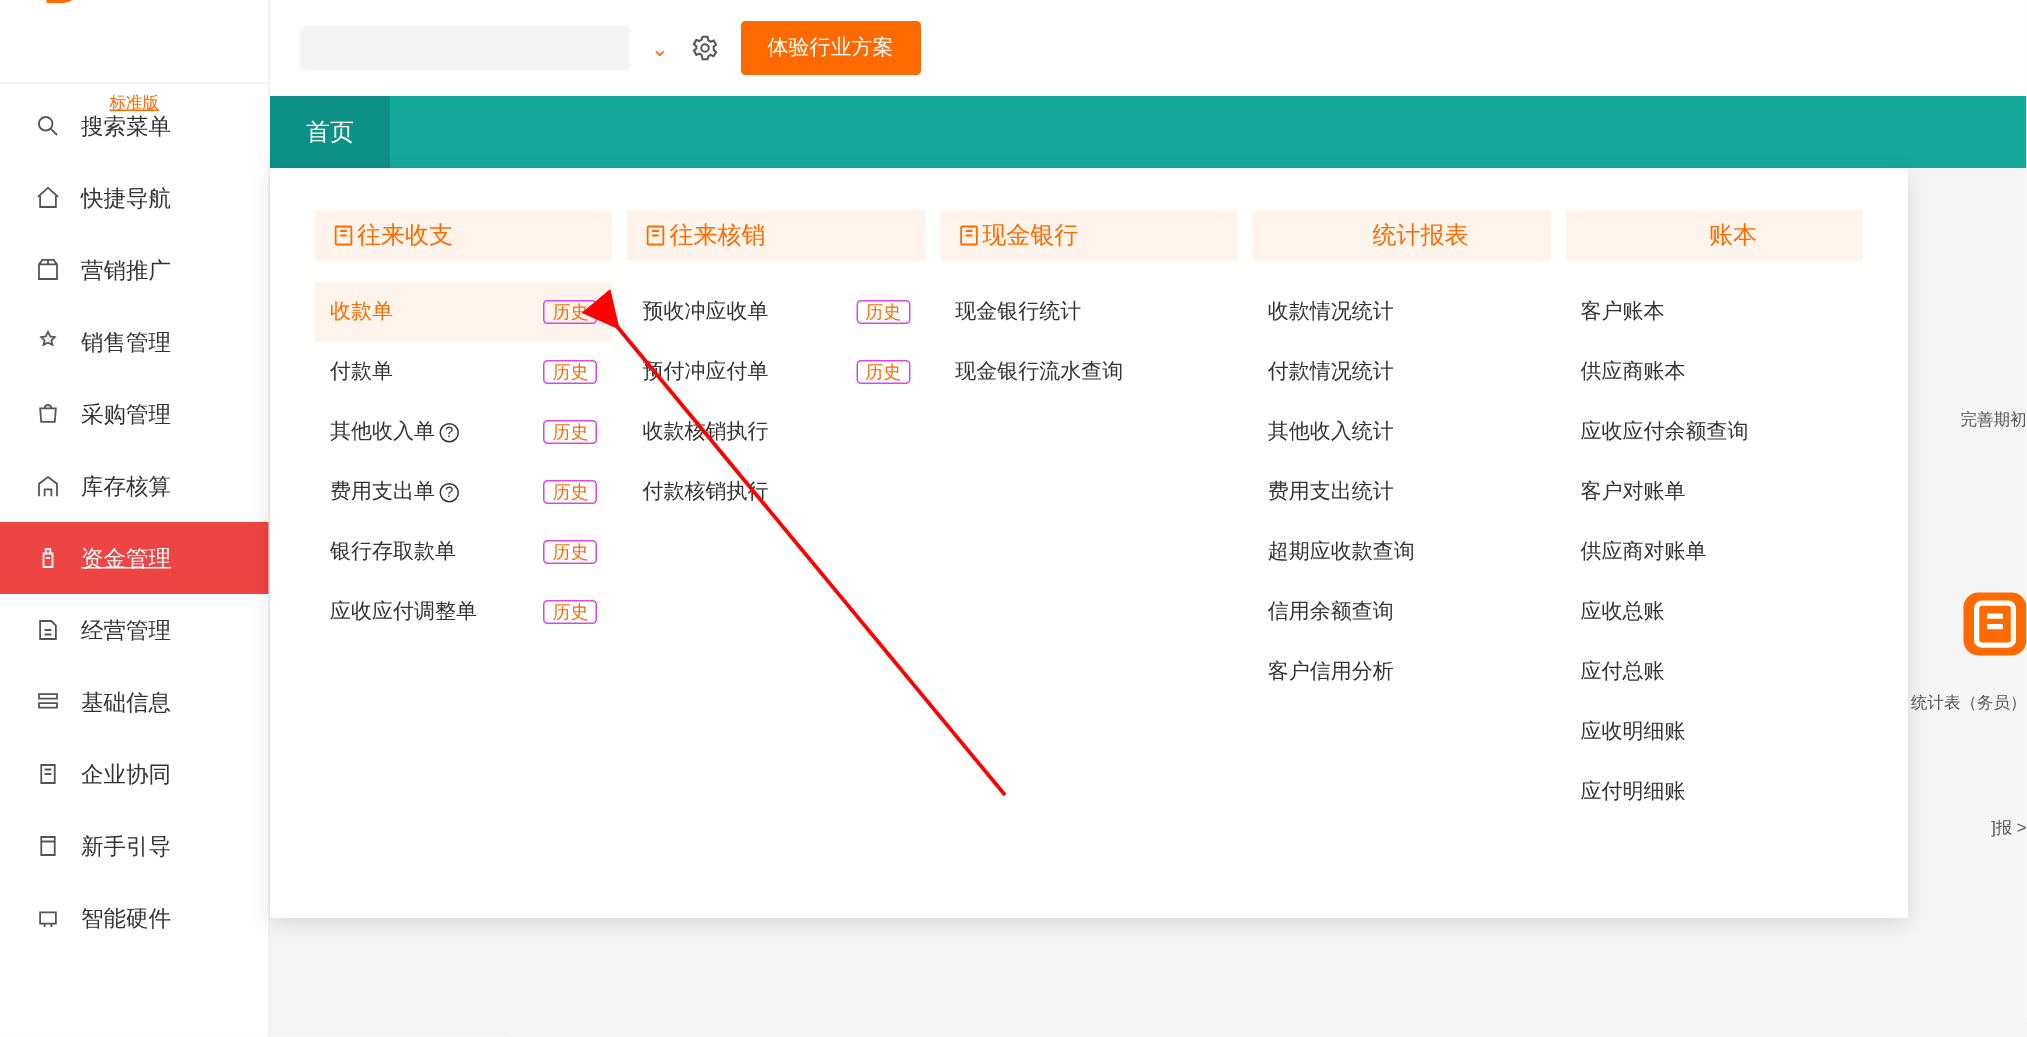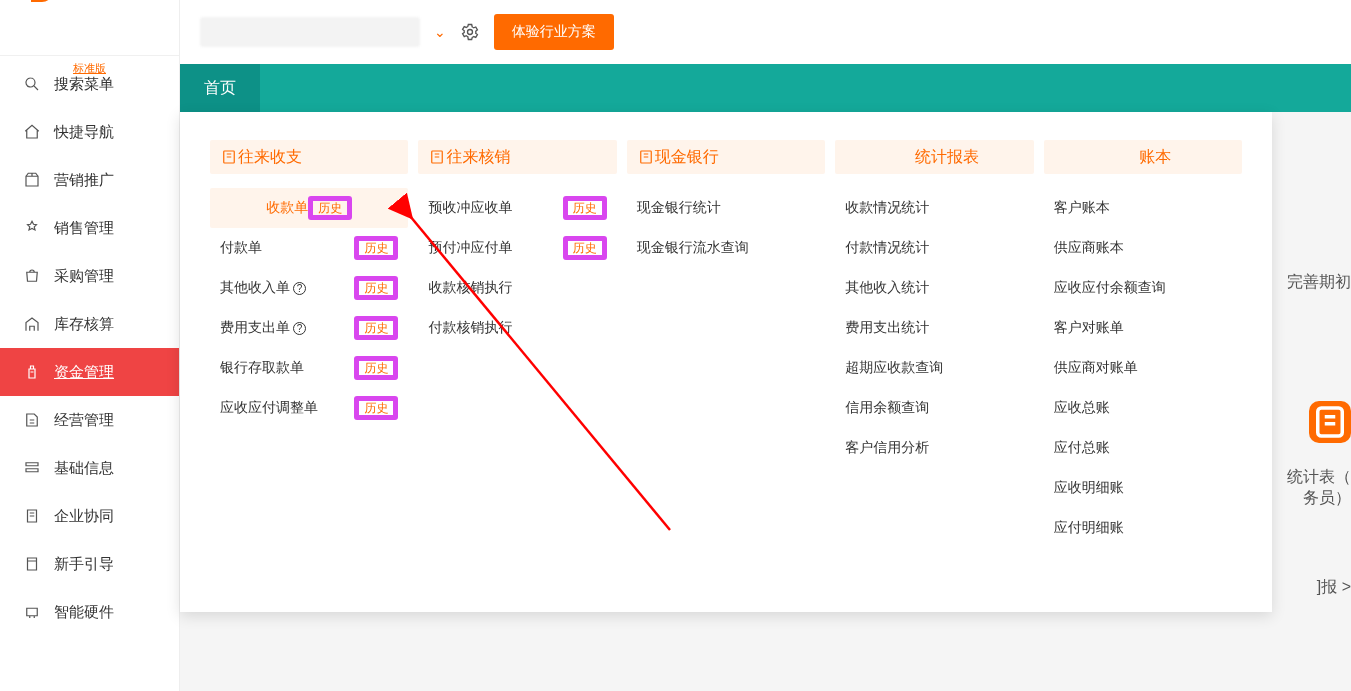--- a/index.html
+++ b/index.html
@@ -90,21 +90,21 @@
   }
 
   
   .bg-chips {
     position:absolute; left:180px; top:112px; right:0; bottom:0;
   }
   .right-stubs {
     position:absolute; right:0; top:160px;
     display:flex; flex-direction:column; gap:24px;
     align-items:flex-end;
-    font-size:16px; color:#555;
+    font-size:11px; color:#555;
   }
   .orange-chip{
     width:42px;height:42px;border-radius:10px;background:#ff6a00;
     display:flex;align-items:center;justify-content:center;
   }
   .orange-chip svg{stroke:#fff;}
 
   
   .panel {
     position:absolute; left:180px; top:112px;
@@ -120,29 +120,29 @@
     background:#fff4eb; color:#ff6a00; font-size:16px;
     padding:0 10px; margin-bottom:14px; border-radius:2px;
   }
   .col-header.center { justify-content:center;padding-left:35px; }
   .col-header svg { stroke:#ff6a00; fill:none; }
   .row {
     display:flex; align-items:center; justify-content:space-between;
     height:40px; padding:0 10px; font-size:14px;
     border-radius:2px;
   }
-  .row.highlight { background:#fff4eb; color:#ff6a00;justify-content:center; }
+  .row.highlight { background:#fff4eb; color:#ff6a00; }
   .label-wrap { display:flex; align-items:center; gap:3px;}
   .help {
     width:13px;height:13px;border:1px solid currentColor;border-radius:50%;
     display:inline-flex;align-items:center;justify-content:center;
     font-size:10px;
   }
   .history-badge {
-    border:5px solid #d946ef; color:#ff6a00;
+    border:1px solid #d946ef; color:#ff6a00;
     font-size:12px; padding:1px 5px; border-radius:3px;line-height:1;
   }
 
   
   .arrow-svg { position:absolute; left:180px; top:112px; width:1092px; height:500px; z-index:6; pointer-events:none;}
 </style>
 </head>
 <body>
 
 <nav class="sidebar">
@@ -272,21 +272,21 @@
 <div class="bg-chips">
   <div class="right-stubs">
     <span>完善期初</span>
     <div style="height:60px"></div>
     <div class="orange-chip">
       <svg viewBox="0 0 24 24" fill="none" stroke-width="2">
           <rect x="5" y="4" width="14" height="16" rx="2"></rect>
           <path d="M9 9h6M9 13h6"></path>
         </svg>
     </div>
-    <div style="display:flex;flex-direction:column;align-items:flex-end">
+    <div style="display:flex;align-items:flex-end">
       <span>统计表（</span>
       <span>务员）</span>
     </div>
     <div style="height:20px"></div>
     <span>]报 &gt;</span>
   </div>
 
 </div>
 
 <section class="panel" id="mega-panel">

